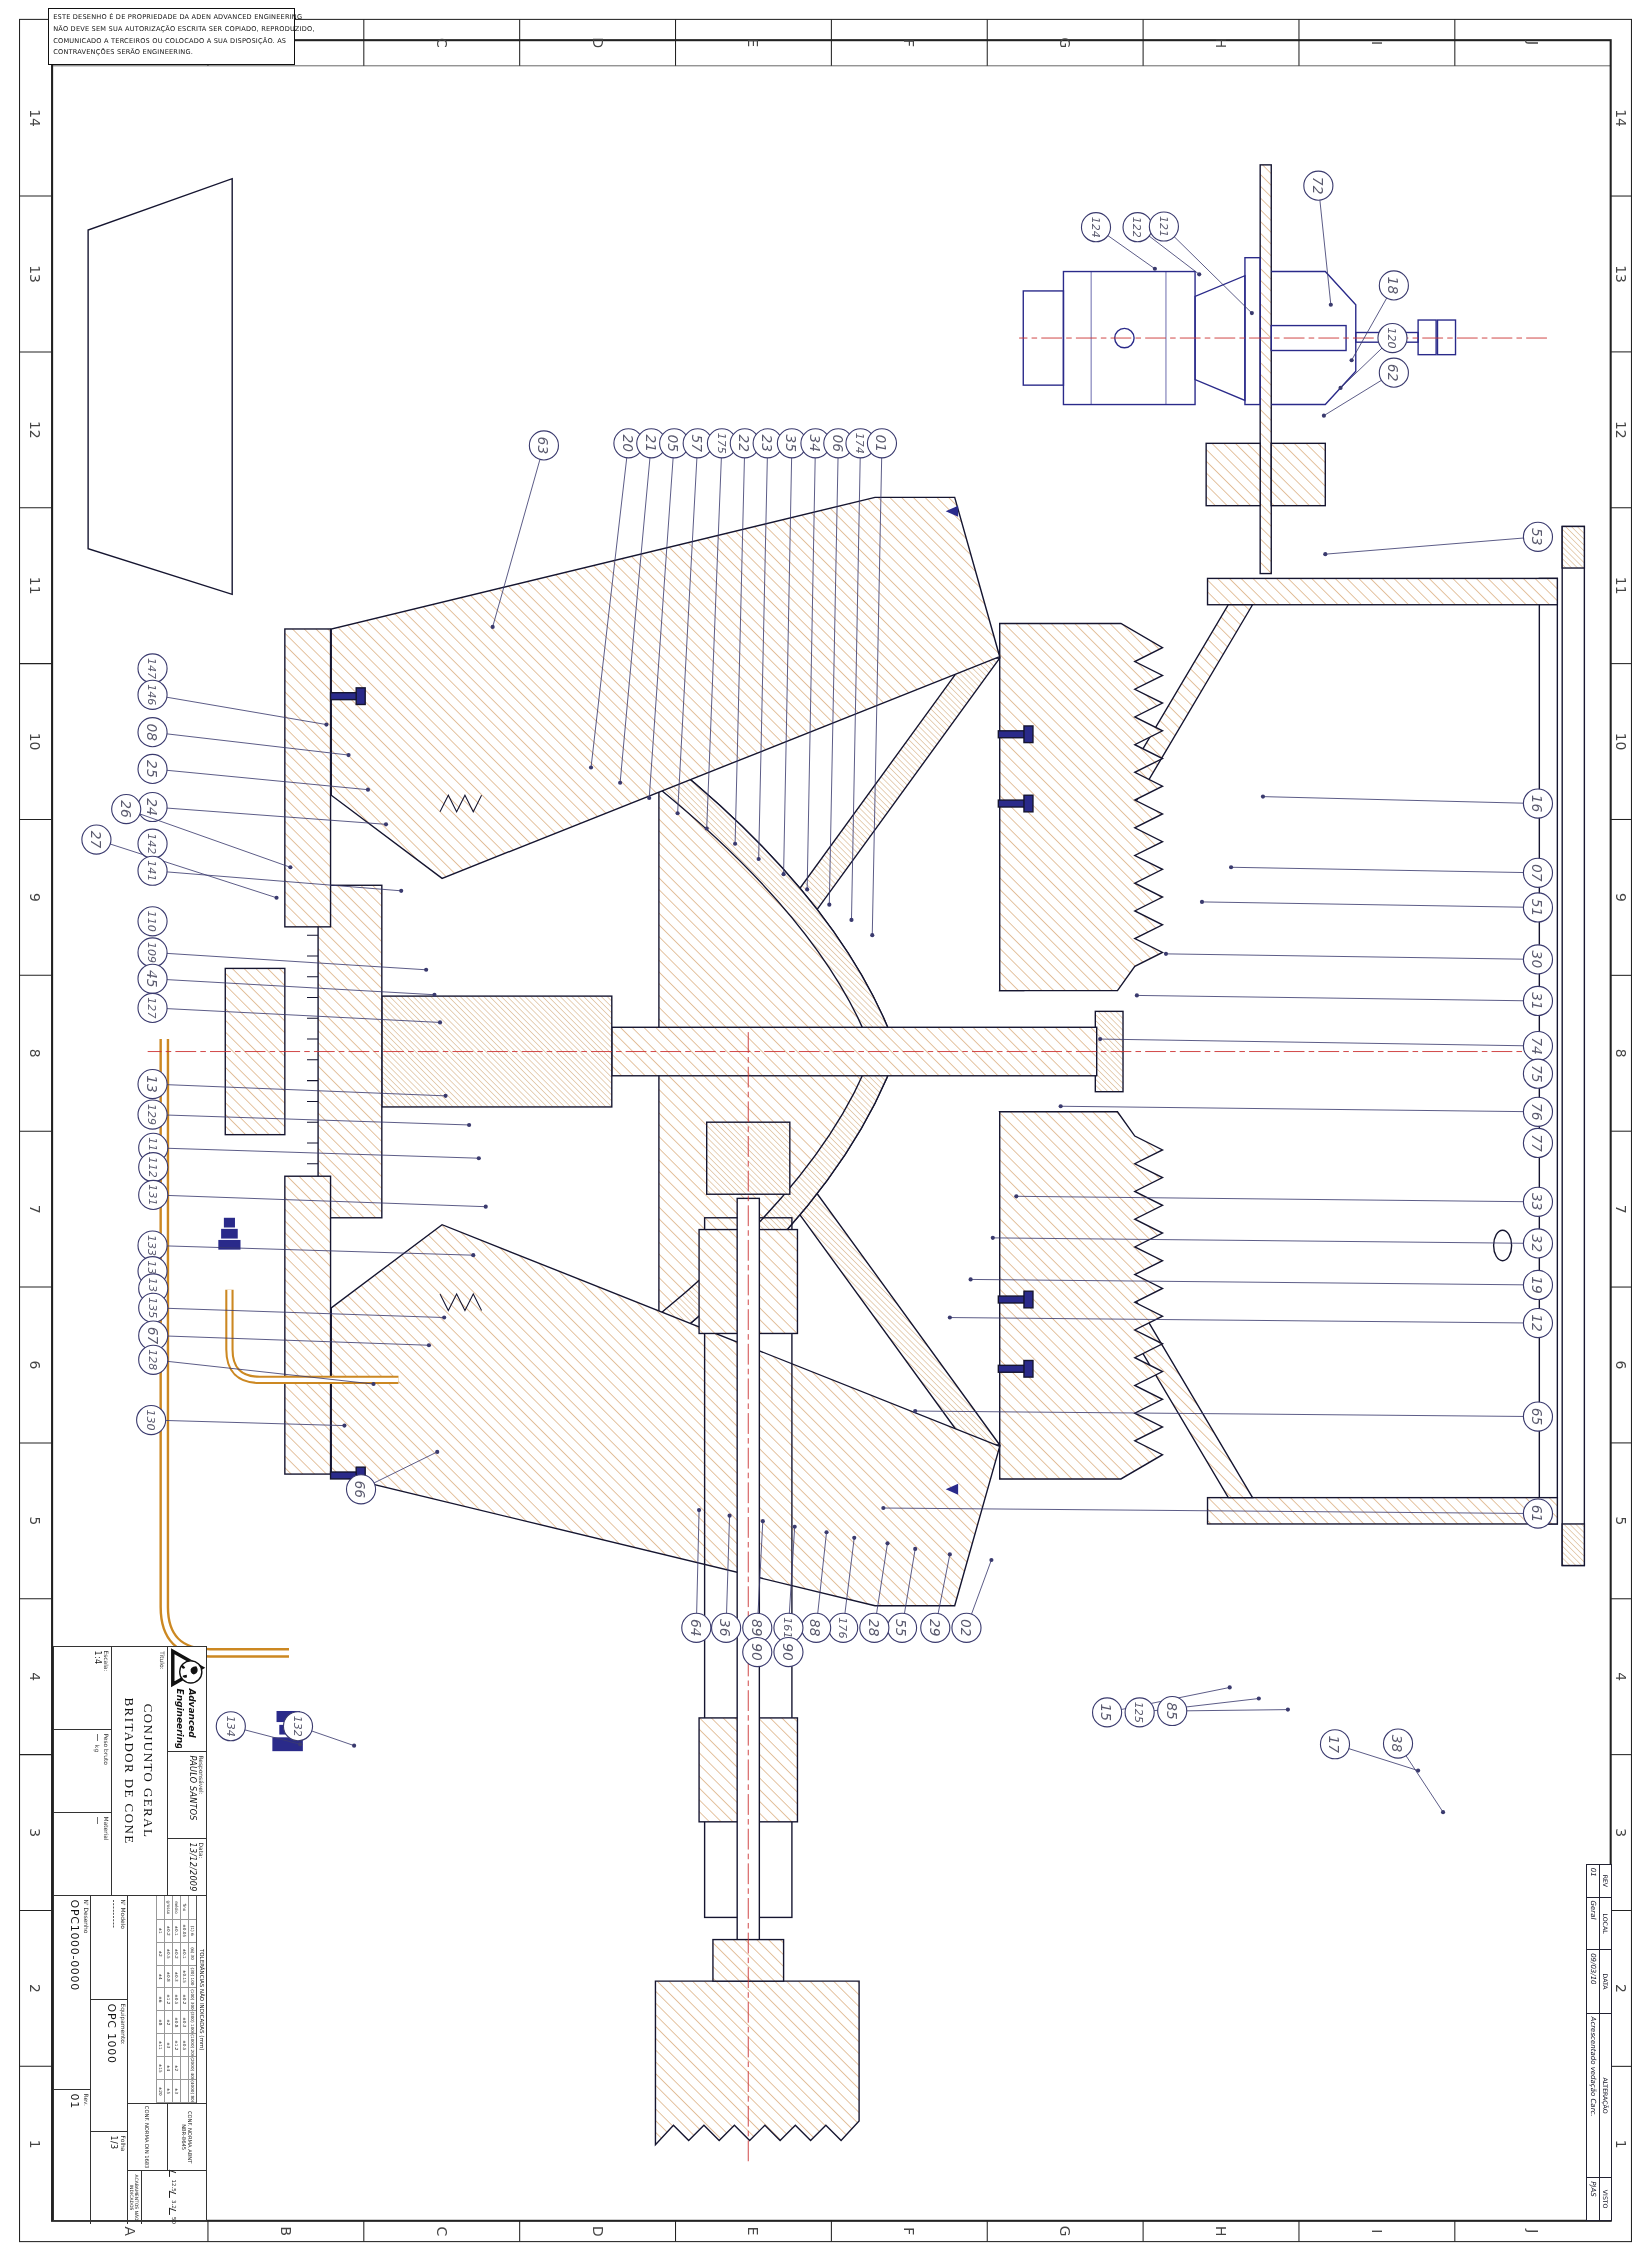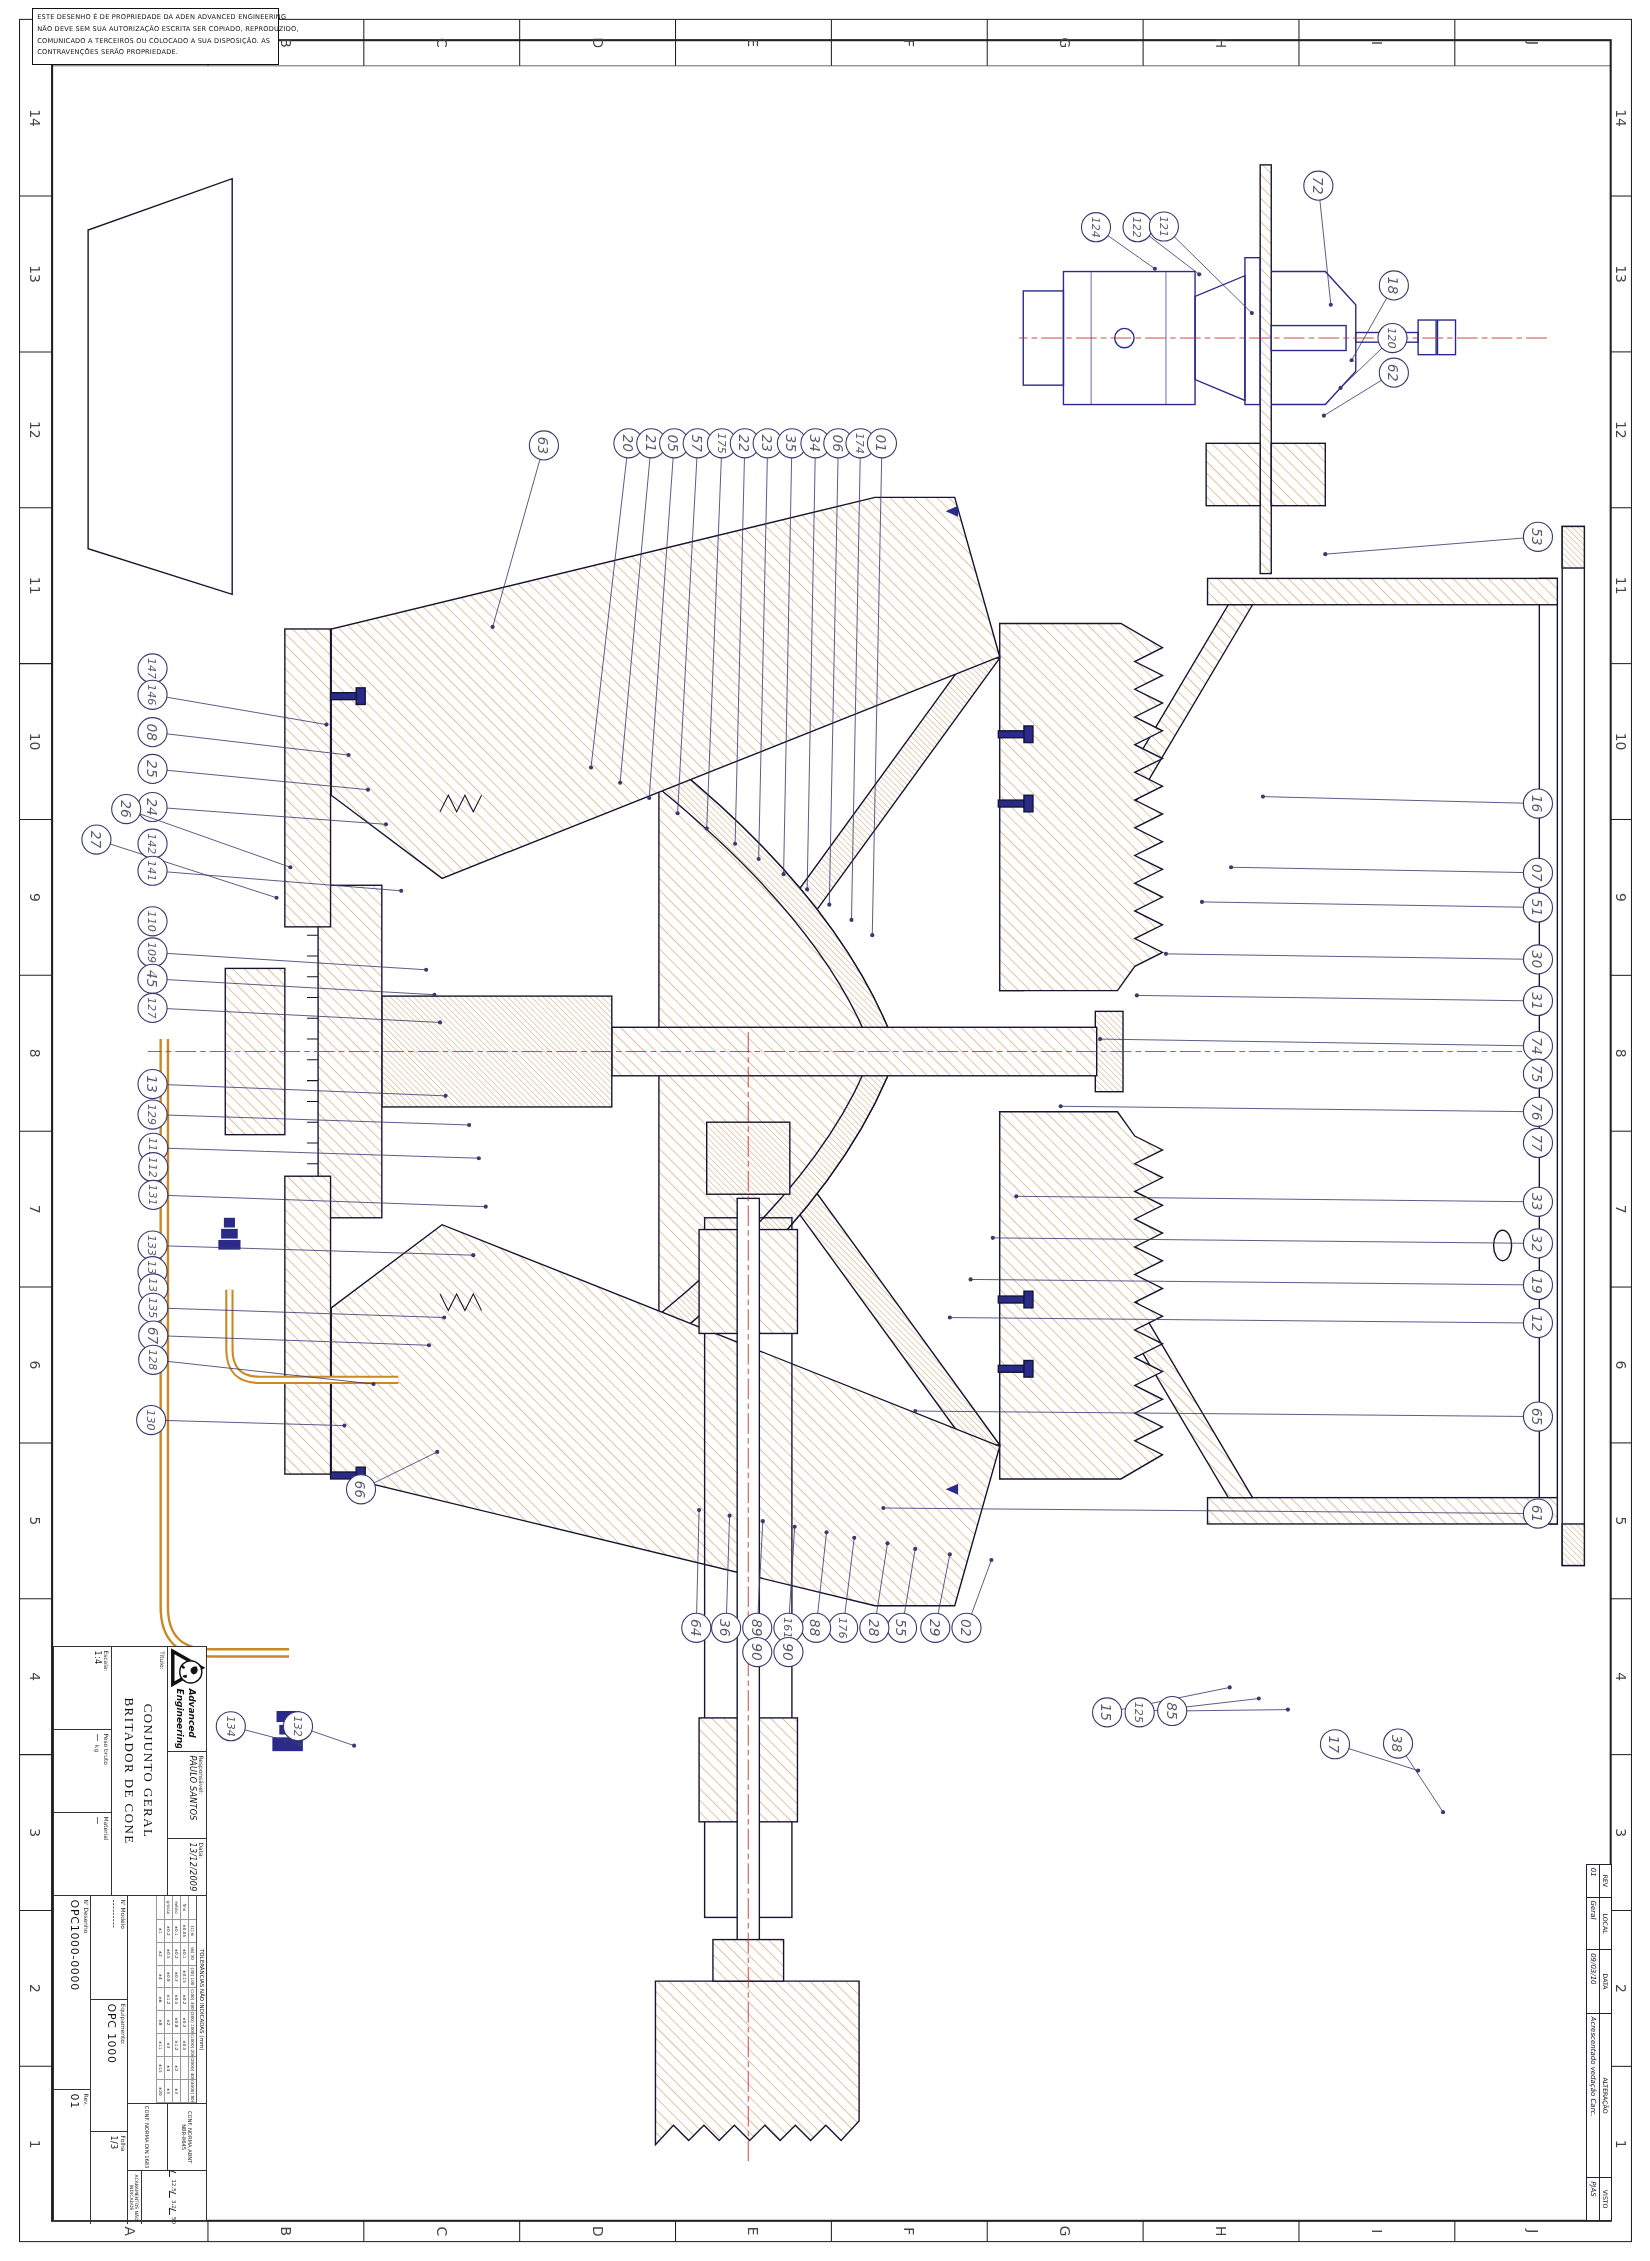--- a/index.html
+++ b/index.html
@@ -4,21 +4,21 @@
 <style>
   html,body{margin:0;padding:0;background:#9aa0a6;}
   .sheet{position:relative;width:1651px;height:2261px;background:#ffffff;overflow:hidden;
          font-family:"DejaVu Sans",sans-serif;}
   
   .land{position:absolute;left:0;top:0;width:2261px;height:1651px;
         transform:translate(1651px,0) rotate(90deg);transform-origin:0 0;}
   .land svg{position:absolute;left:0;top:0;}
 
   
-  .notice{position:absolute;left:32px;top:8.3px;width:247px;height:57px;border:1.4px solid #111;
+  .notice{position:absolute;left:48px;top:8.3px;width:247px;height:57px;border:1.4px solid #111;
           background:#fff;padding:2.8px 4.2px;box-sizing:border-box;z-index:30;}
   .notice div{font-size:6.6px;line-height:11.8px;color:#111;letter-spacing:0.2px;white-space:nowrap;}
 
   
   .tblock{position:absolute;left:1646px;top:1444px;width:575px;height:154px;background:#fff;
           border:1.4px solid #333;box-sizing:border-box;display:flex;color:#222;}
   .tb-left{width:249px;border-right:1px solid #333;display:flex;flex-direction:column;}
   .tb-r1{height:39px;display:flex;border-bottom:0.7px solid #333;}
   .logo-cell{width:104px;border-right:0.7px solid #333;display:flex;align-items:center;justify-content:center;}
   .resp-cell{width:87px;border-right:0.7px solid #333;padding:2.1px 3.5px;box-sizing:border-box;}
@@ -785,16 +785,16 @@
           <div>Acrescentado vedação Carc.</div>
           <div>PJAS</div>
         </div>
       </div>
   </div>
 
   <div class="notice" id="notice">
       <div>ESTE DESENHO É DE PROPRIEDADE DA ADEN ADVANCED ENGINEERING</div>
       <div>NÃO DEVE SEM SUA AUTORIZAÇÃO ESCRITA SER COPIADO, REPRODUZIDO,</div>
       <div>COMUNICADO A TERCEIROS OU COLOCADO A SUA DISPOSIÇÃO. AS</div>
-      <div>CONTRAVENÇÕES SERÃO PROPRIEDADE.</div>
+      <div>CONTRAVENÇÕES SERÃO ENGINEERING.</div>
     </div>
 </div>
 
 
 </body></html>

